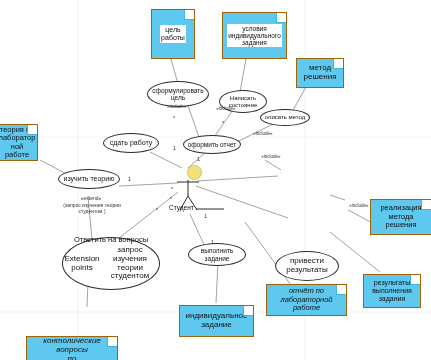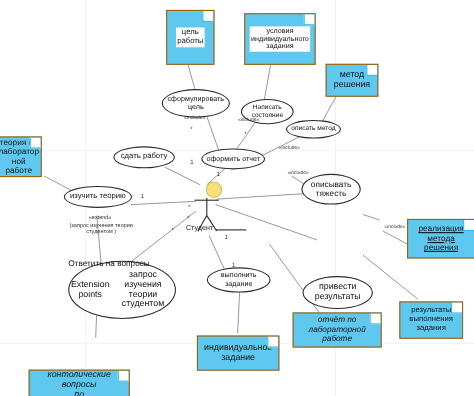--- a/index.html
+++ b/index.html
@@ -119,20 +119,21 @@
   }
   .mult {
     position: absolute;
     color: #333333;
     z-index: 5;
   }
   .title-over {
     position: absolute;
     color: #111111;
     white-space: nowrap;
+    text-align: center;
     z-index: 5;
   }
 </style>
 </head>
 <body>
 
 <div id="canvas">
 
   <svg id="wires" viewBox="0 0 431 360" xmlns="http://www.w3.org/2000/svg">
 
@@ -201,21 +202,21 @@
 решения</span>
   </div>
 
   <div class="note" style="left:-4px; top:124px; width:42px; height:37px; font-size:7.5px;">
     <span class="fold"></span>
     <span class="txt">теория по
 лаборатор
 ной работе</span>
   </div>
 
-  <div class="note" style="left:370px; top:199px; width:62px; height:36px; font-size:7.5px;text-decoration:underline;">
+  <div class="note" style="left:370px; top:199px; width:62px; height:36px; font-size:7.5px;">
     <span class="fold"></span>
     <span class="txt">реализация
 метода решения</span>
   </div>
 
   <div class="note" style="left:363px; top:274px; width:58px; height:34px; font-size:7px;">
     <span class="fold"></span>
     <span class="txt">результаты
 выполнения
 задания</span>
@@ -260,24 +261,20 @@
   </div>
 
   <div class="uc" style="left:103px; top:133px; width:56px; height:20px; font-size:7px;">
     <span class="txt">сдать работу</span>
   </div>
 
   <div class="uc" style="left:58px; top:169px; width:62px; height:20px; font-size:7px;">
     <span class="txt">изучить теорию</span>
   </div>
 
-  <div class="uc" style="left:274px; top:158px; width:54px; height:28px; font-size:7.5px;">
-    <span class="txt">описывать
-тяжесть</span>
-  </div>
 
   <div class="uc" style="left:275px; top:203px; width:64px; height:30px; font-size:8px;margin-top:48px;">
     <span class="txt">привести
 результаты</span>
   </div>
 
   <div class="uc" style="left:188px; top:243px; width:58px; height:23px; font-size:6.5px;">
     <span class="txt">выполнить
 задание</span>
   </div>

